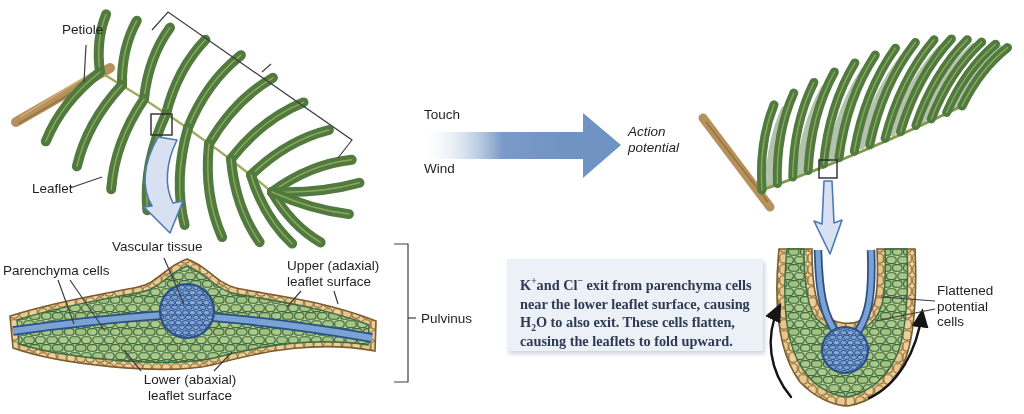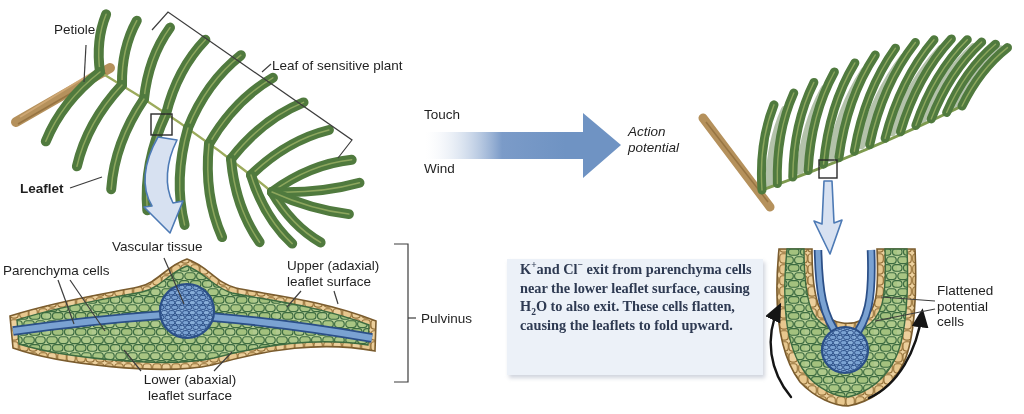--- a/index.html
+++ b/index.html
@@ -1,22 +1,22 @@
 <!DOCTYPE html>
 <html><head>
 <meta charset="utf-8">
 <style>
   html,body{margin:0;padding:0;background:#ffffff;}
   .stage{position:relative;width:1024px;height:414px;background:#ffffff;overflow:hidden;
          font-family:"Liberation Sans",sans-serif;}
   .stage svg{position:absolute;left:0;top:0;}
   .lbl{position:absolute;font-size:13.5px;line-height:15.5px;color:#1f1f1f;white-space:nowrap;}
   .lbl.center{text-align:center;}
-  .infobox{position:absolute;left:507px;top:259px;width:256px;height:116px;box-sizing:border-box;
-           background:#ecf1f8;padding:1px 10px 10px 13px;
+  .infobox{position:absolute;left:507px;top:259px;width:256px;height:92px;box-sizing:border-box;
+           background:#ecf1f8;padding:17px 10px 10px 13px;
            box-shadow:2px 3px 4px rgba(150,160,180,.45);
            font-family:"Liberation Serif",serif;font-weight:bold;font-size:14.3px;
            line-height:18.5px;color:#2e3a52;}
   .infobox sup{font-size:9.5px;line-height:0;}
   .infobox sub{font-size:9.5px;line-height:0;}
 </style>
 </head>
 <body>
 
 <div class="stage">
@@ -200,23 +200,22 @@
     <path d="M334,291 L338,304"></path>
     <path d="M141,371 L124,350"></path>
     <path d="M214,371 L232,352"></path>
     <path d="M394,244 L408,244 L408,382 L394,382"></path>
     <path d="M408,318 L416,318"></path>
     <path d="M935,301 L881,297"></path>
     <path d="M935,309 L875,321"></path>
   </g>
 </svg>
 
-<div class="lbl" style="left:54px;top:22px;">Petiole</div>
-<div class="lbl" style="left:20px;top:181px;font-weight:bold;">Leaflet</div>
-<div class="lbl" style="left:272px;top:58px;">Leaf of sensitive plant</div>
+<div class="lbl" style="left:62px;top:22px;">Petiole</div>
+<div class="lbl" style="left:32px;top:181px;">Leaflet</div>
 
 <div class="lbl" style="left:424px;top:107px;text-align:right;">Touch</div>
 <div class="lbl" style="left:424px;top:161px;text-align:right;">Wind</div>
 <div class="lbl" style="left:628px;top:124px;font-style:italic;">
   <div>Action</div>
   <div>potential</div>
 </div>
 
 <div class="lbl" style="left:112px;top:239px;">Vascular tissue</div>
 <div class="lbl" style="left:3px;top:263px;">Parenchyma cells</div>

